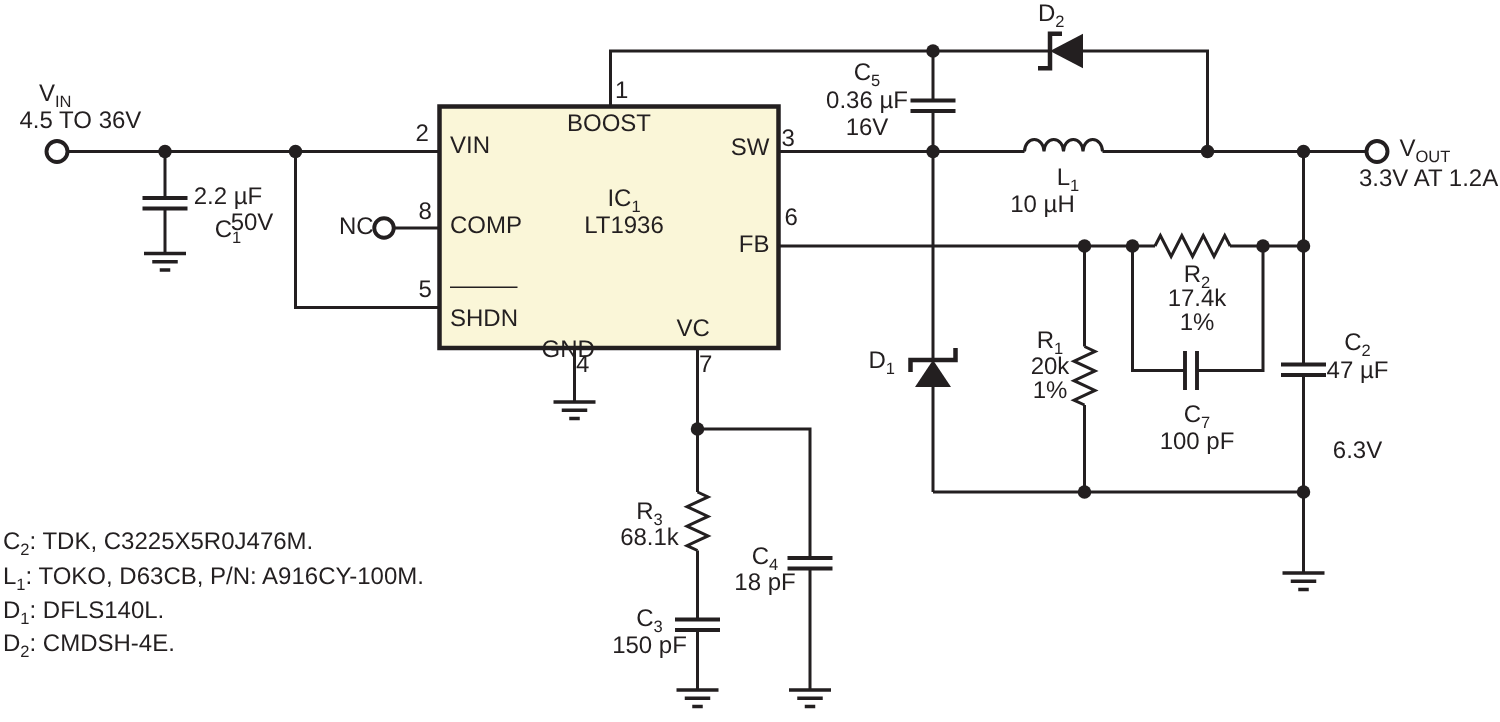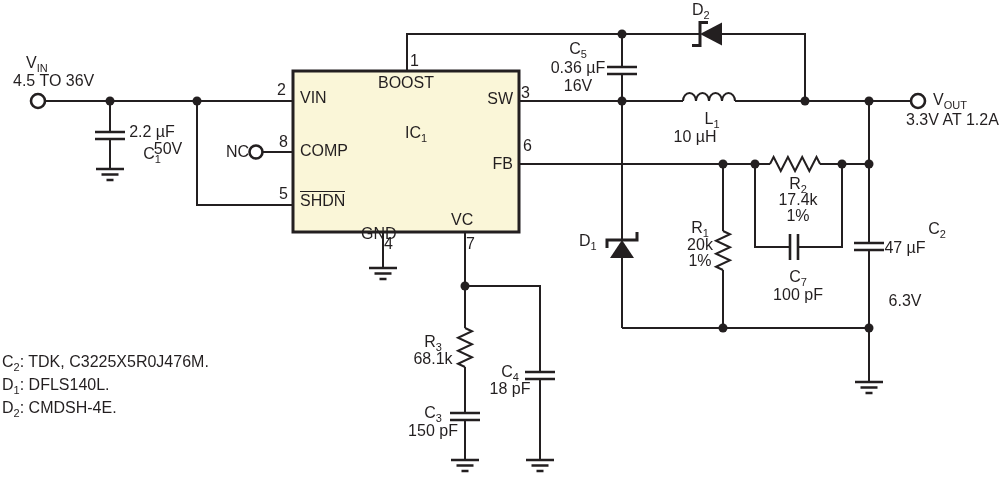--- a/index.html
+++ b/index.html
@@ -13,21 +13,21 @@
     font-family:"Liberation Sans",sans-serif;color:var(--line);overflow:hidden;
   }
   #schematic-svg{position:absolute;left:0;top:0;}
   .lbl{
     position:absolute;font-size:16px;line-height:18px;color:var(--line);
     white-space:nowrap;
   }
   .lbl sub{font-size:11px;line-height:0;}
   .ctr{text-align:center;}
   .rgt{text-align:right;}
-  .overline{border-top:1.6px solid var(--line);padding-top:0px;display:inline-block;}
+  .overline{border-top:1.6px solid var(--line);padding-top:12px;display:inline-block;}
   .pinnum{font-size:16px;}
   #notes{position:absolute;left:2px;top:351px;font-size:16px;}
   .note-line{height:22.8px;line-height:22.8px;white-space:nowrap;}
   .note-line sub{font-size:11px;line-height:0;}
   .bold{font-weight:bold;}
 </style>
 </head>
 <body>
 
 <div id="stage">
@@ -170,20 +170,21 @@
   <div class="lbl ctr" style="left:293px;top:74px;width:226px;">BOOST</div>
   <div class="lbl" style="left:300px;top:89px;">VIN</div>
   <div class="lbl" style="left:300px;top:142px;">COMP</div>
   <div class="lbl" style="left:300px;top:191px;"><span class="overline">SHDN</span></div>
   <div class="lbl rgt" style="left:450px;top:90px;width:63px;">SW</div>
   <div class="lbl rgt" style="left:450px;top:155px;width:63px;">FB</div>
   <div class="lbl" style="left:361px;top:225px;text-align:center;">GND</div>
   <div class="lbl" style="left:451px;top:211px;text-align:right;">VC</div>
 
   <div class="lbl ctr" style="left:306px;top:124px;width:220px;"><span>IC</span><sub>1</sub></div>
+  <div class="lbl ctr" style="left:306px;top:142px;width:220px;">LT1936</div>
 
   <div class="lbl ctr" style="left:543px;top:40px;width:70px;"><span>C</span><sub>5</sub></div>
   <div class="lbl ctr" style="left:543px;top:59px;width:70px;">0.36 µF</div>
   <div class="lbl ctr" style="left:543px;top:77px;width:70px;">16V</div>
 
   <div class="lbl" style="left:692px;top:1px;"><span>D</span><sub>2</sub></div>
 
   <div class="lbl ctr" style="left:677px;top:110px;width:70px;"><span>L</span><sub>1</sub></div>
   <div class="lbl ctr" style="left:660px;top:128px;width:70px;">10 µH</div>
 
@@ -196,32 +197,33 @@
   <div class="lbl ctr" style="left:665px;top:236px;width:70px;">20k</div>
   <div class="lbl ctr" style="left:665px;top:252px;width:70px;">1%</div>
 
   <div class="lbl ctr" style="left:763px;top:175px;width:70px;"><span>R</span><sub>2</sub></div>
   <div class="lbl ctr" style="left:763px;top:191px;width:70px;">17.4k</div>
   <div class="lbl ctr" style="left:763px;top:207px;width:70px;">1%</div>
 
   <div class="lbl ctr" style="left:758px;top:268px;width:80px;"><span>C</span><sub>7</sub></div>
   <div class="lbl ctr" style="left:758px;top:286px;width:80px;">100 pF</div>
 
-  <div class="lbl ctr" style="left:870px;top:220px;width:70px;padding-left:32px;"><span>C</span><sub>2</sub></div>
+  <div class="lbl ctr" style="left:870px;top:220px;width:70px;"><span>C</span><sub>2</sub></div>
   <div class="lbl ctr" style="left:870px;top:239px;width:70px;">47 µF</div>
   <div class="lbl ctr" style="left:870px;top:256px;width:70px;margin-top:36px;">6.3V</div>
 
   <div class="lbl ctr" style="left:398px;top:333px;width:70px;"><span>R</span><sub>3</sub></div>
   <div class="lbl ctr" style="left:398px;top:350px;width:70px;">68.1k</div>
 
   <div class="lbl ctr" style="left:398px;top:404px;width:70px;"><span>C</span><sub>3</sub></div>
   <div class="lbl ctr" style="left:398px;top:422px;width:70px;">150 pF</div>
 
   <div class="lbl ctr" style="left:475px;top:363px;width:70px;"><span>C</span><sub>4</sub></div>
   <div class="lbl ctr" style="left:475px;top:380px;width:70px;">18 pF</div>
 
   <div id="notes">
     <div class="note-line"><span>C</span><sub>2</sub><span>: TDK, C3225X5R0J476M.</span></div>
+    <div class="note-line"><span>L</span><sub>1</sub><span>: TOKO, D63CB, P/N: A916CY-100M.</span></div>
     <div class="note-line"><span>D</span><sub>1</sub><span>: DFLS140L.</span></div>
     <div class="note-line"><span>D</span><sub>2</sub><span>: CMDSH-4E.</span></div>
   </div>
 
 </div>
 
 </body></html>

